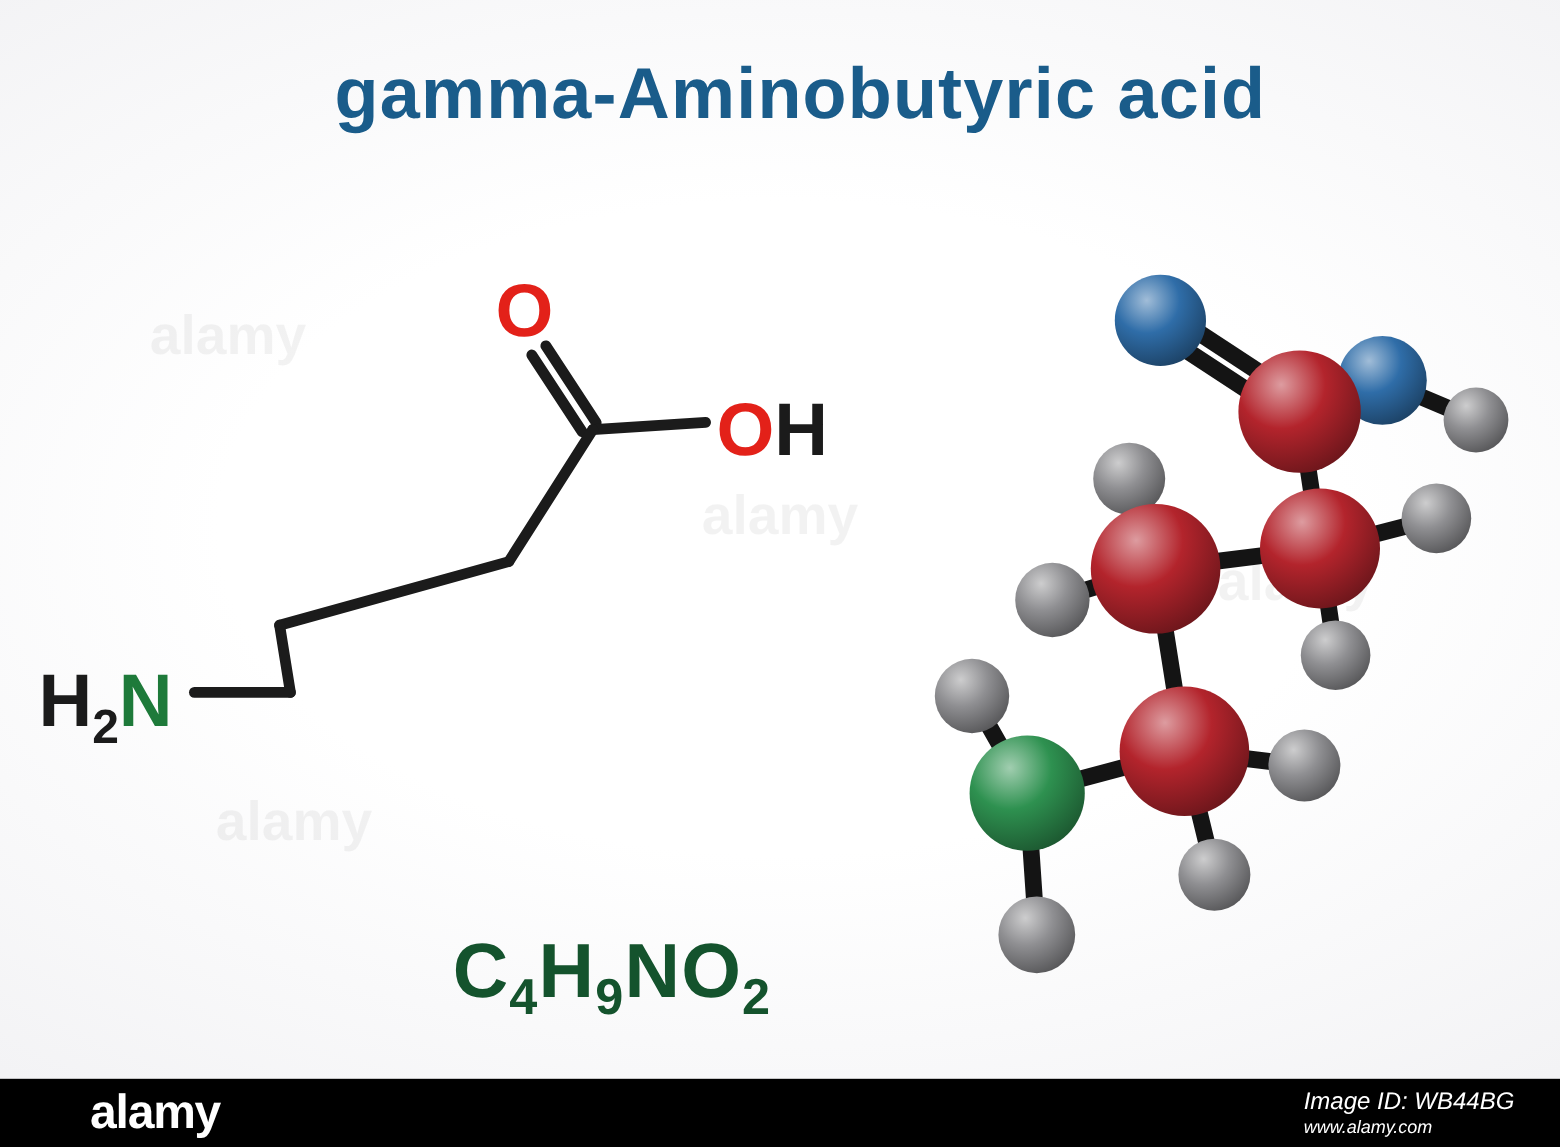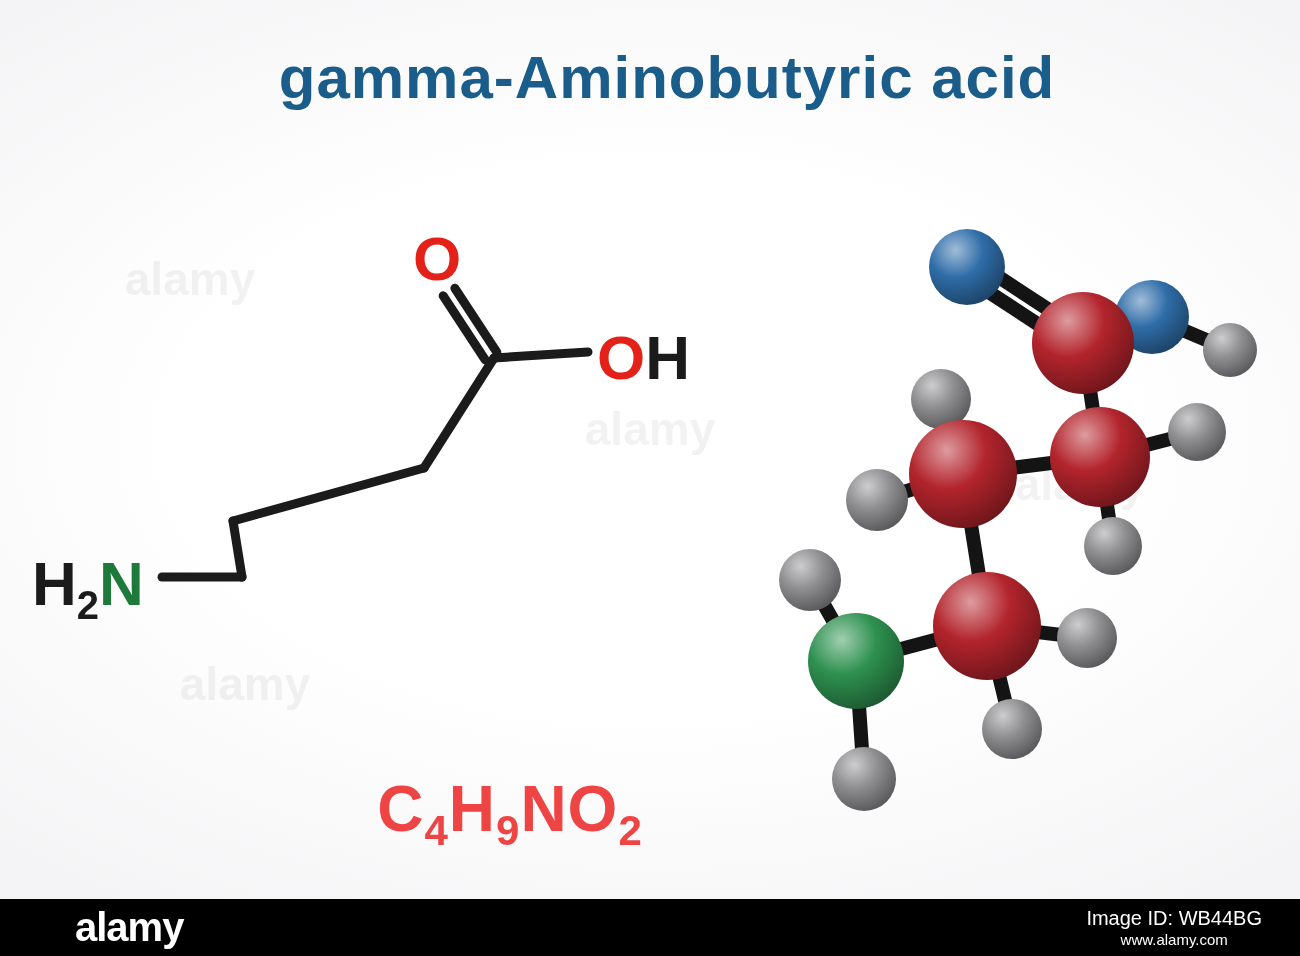--- a/index.html
+++ b/index.html
@@ -12,34 +12,34 @@
   .title {
     position: absolute; top: 26px; left: 0; width: 100%;
     margin: 17px; text-align: center;
     font-size: 60px; font-weight: bold; letter-spacing: 1px;
     color: #1a5c8a;
   }
   #scene { position: absolute; left: 0; top: 0; }
   .formula {
     position: absolute; left: 0; top: 772px; width: 1020px;
     text-align: center; font-size: 64px; font-weight: bold;
-    color: #ef4444; letter-spacing: 1px;
+    color: #14532d; letter-spacing: 1px;
   }
   .formula .sub { font-size: 42px; vertical-align: -14px; }
   .footer {
     position: absolute; left: 0; bottom: 0; width: 100%; height: 57px;
     background: #000000; box-sizing: border-box;
     display: flex; align-items: center; justify-content: space-between;
     padding: 0 38px 0 75px;
   }
   .logo {
     color: #ffffff; font-size: 40px; font-weight: bold;
     letter-spacing: -1px; line-height: 57px;
   }
-  .footer-right { text-align: center; color: #ffffff; line-height: 1.25; }
+  .footer-right { text-align: left; color: #ffffff; line-height: 1.25; font-style: italic; }
   .footer-right .id-line { font-size: 20px; }
   .footer-right .url-line { font-size: 15px; }
 </style>
 </head>
 <body>
 
 <div class="stage">
 
   <h1 class="title">gamma-Aminobutyric acid</h1>
 

